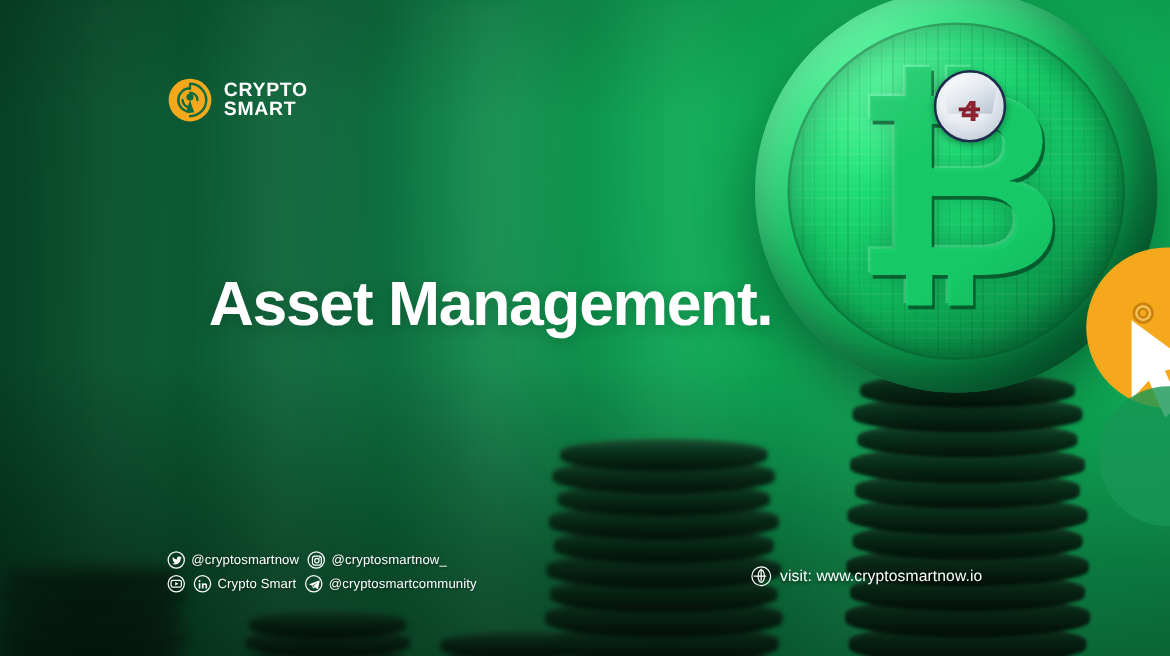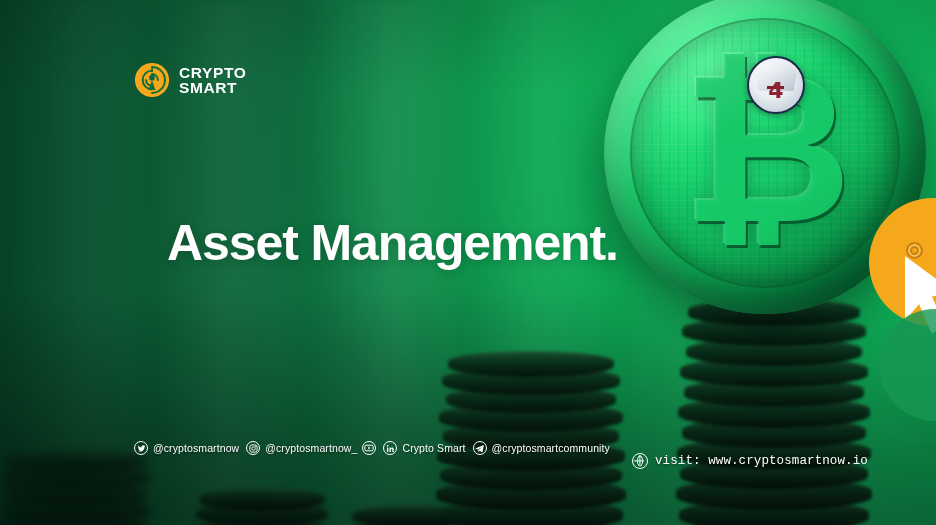--- a/index.html
+++ b/index.html
@@ -194,41 +194,41 @@
     font-size:50px;
     line-height:59px;
     letter-spacing:-1.1px;
     text-shadow:0 2px 10px rgba(0,40,18,.28);
   }
   #headline .line{display:block;white-space:nowrap;}
 
   
   #social-block{
     position:absolute;left:134px;top:441px;
-    display:flex;flex-direction:row;gap:5px;
+    display:flex;flex-direction:column;gap:5px;
   }
   .social-row{display:flex;align-items:center;gap:7px;}
   .social-item{display:flex;align-items:center;gap:5px;}
   .social-item .handle{
     color:#ffffff;font-size:10.5px;letter-spacing:.1px;white-space:nowrap;
     text-shadow:0 1px 2px rgba(0,0,0,.5);
   }
   .sicon{
     width:14px;height:14px;flex:0 0 14px;
     border-radius:50%;
     border:1.1px solid #ffffff;
     display:flex;align-items:center;justify-content:center;
     overflow:hidden;
   }
   .sicon svg{display:block;}
 
   
   #website-block{
-    position:absolute;left:632px;top:453px;
-    display:flex;align-items:center;gap:7px;font-family:Liberation Mono, monospace;
+    position:absolute;left:601px;top:453px;
+    display:flex;align-items:center;gap:7px;
   }
   #website-block .site-text{
     color:#ffffff;font-size:12.5px;letter-spacing:.1px;white-space:nowrap;
     text-shadow:0 1px 3px rgba(0,0,0,.55);
   }
   #globe-icon{
     width:16px;height:16px;flex:0 0 16px;
     border-radius:50%;border:1.3px solid #fff;
     position:relative;
   }

